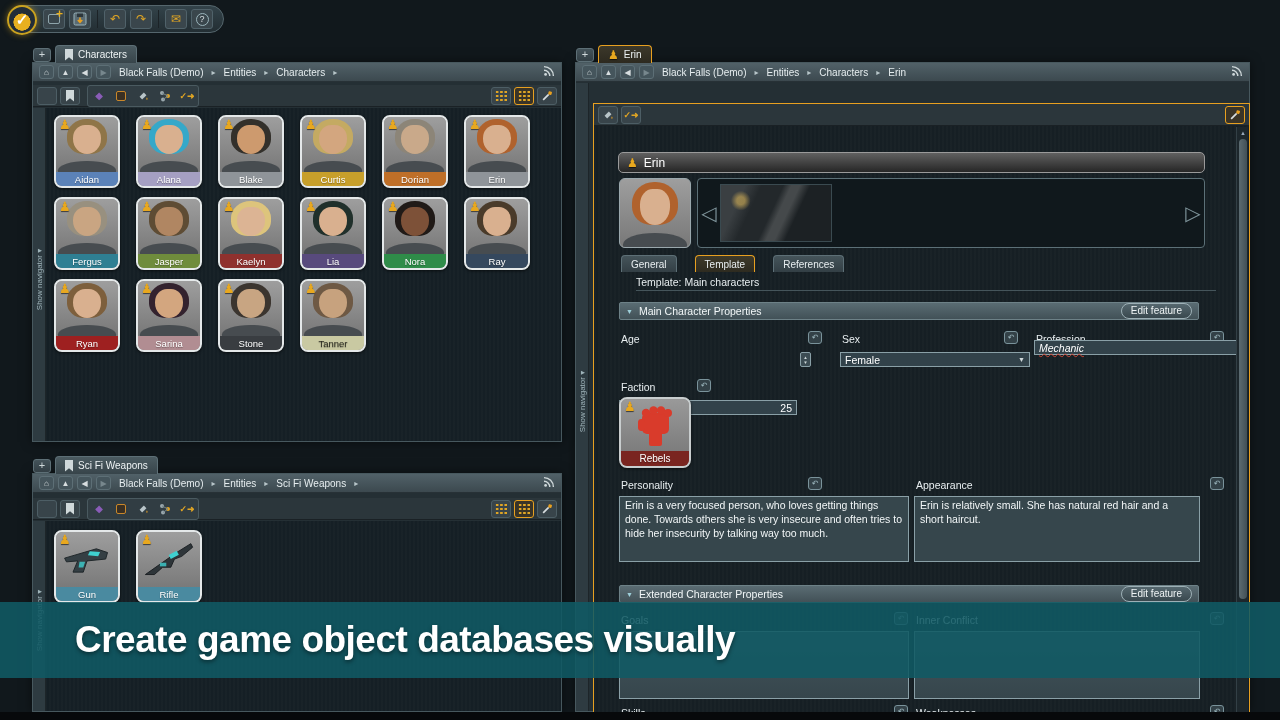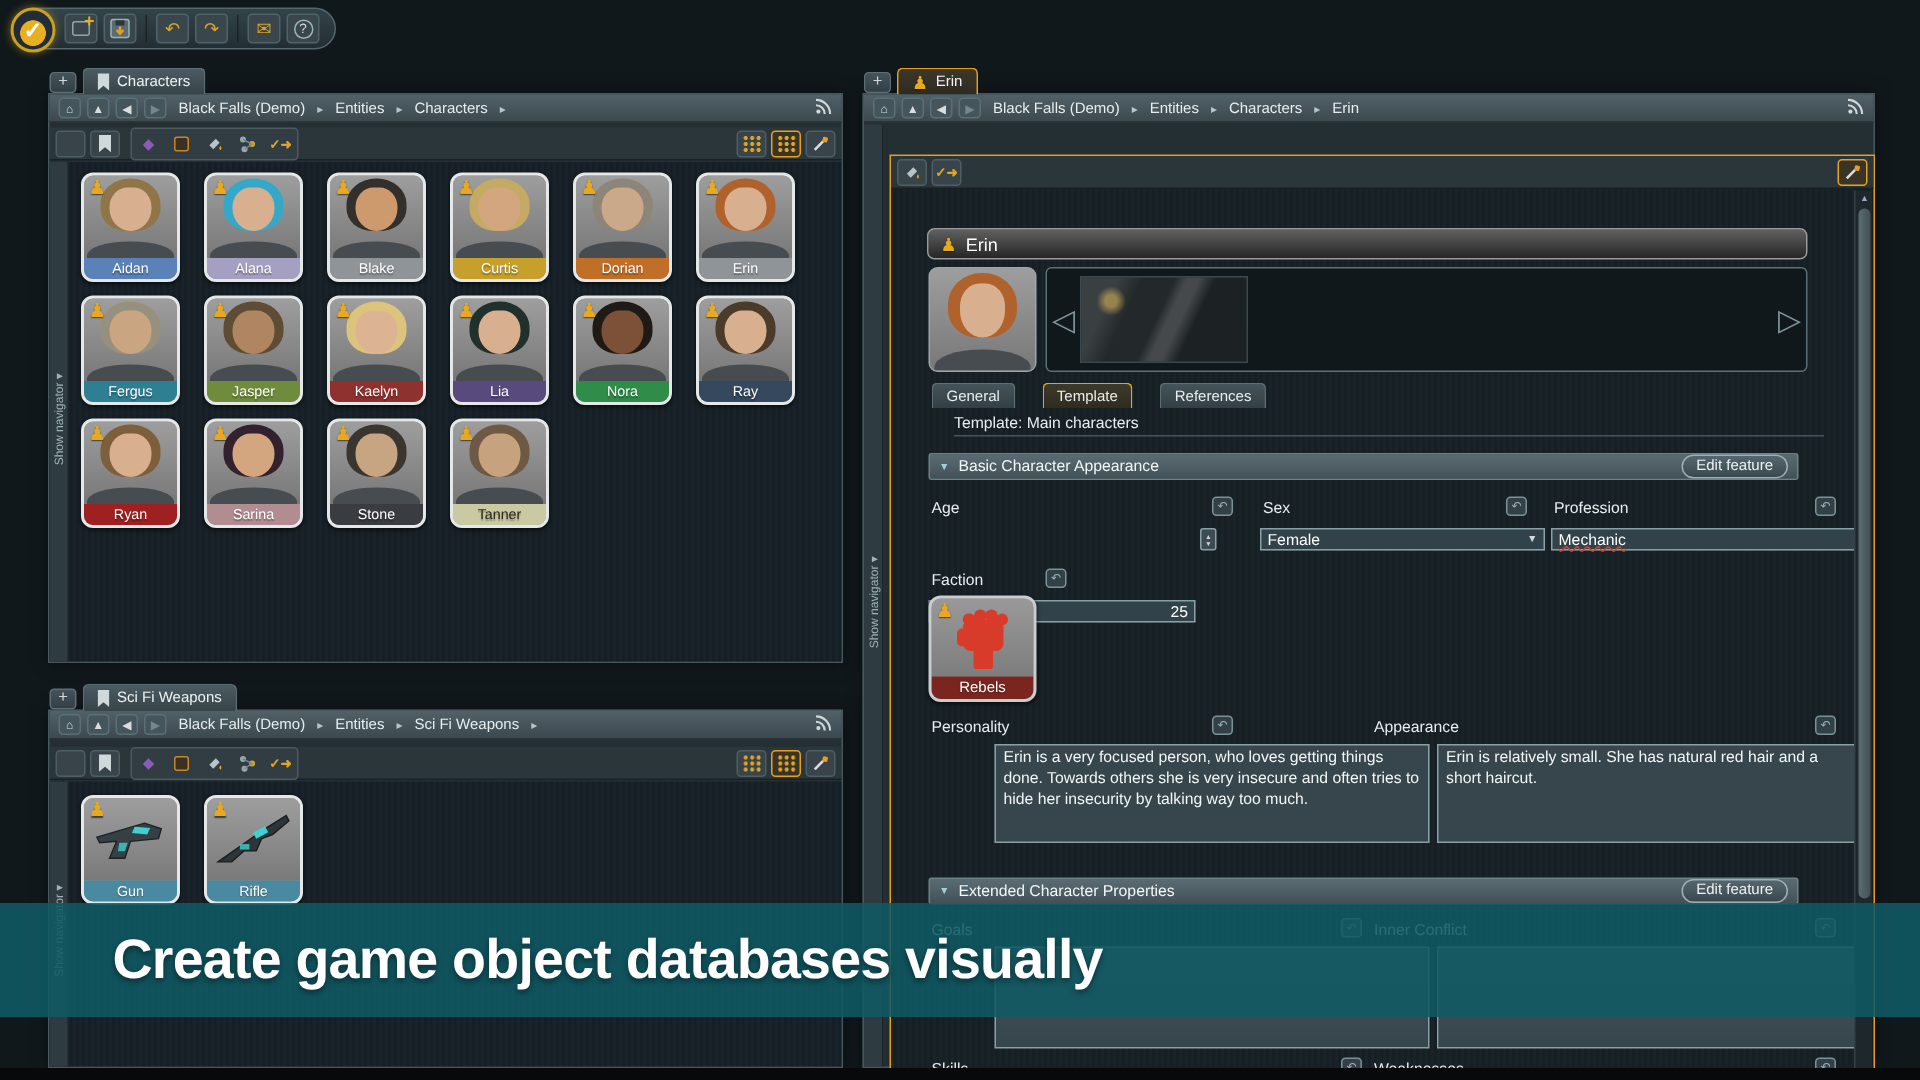--- a/index.html
+++ b/index.html
@@ -111,21 +111,21 @@
   .flabel{position:absolute;height:13px;display:flex;align-items:center;font-size:10.5px;color:#e8eef0;}
   .reset{position:absolute;width:14px;height:13px;border:1px solid #7a939b;border-radius:3px;background:#334147;
     color:#9ab4bb;font-size:8px;display:flex;align-items:center;justify-content:center;}
   .inp{position:absolute;height:15px;background:#32424a;border:1px solid #8aa0a7;font-size:10.5px;color:#fff;
     display:flex;align-items:center;padding:0 4px;}
   .spin{position:absolute;width:11px;height:15px;border:1px solid #8aa0a7;background:#3c4c53;border-radius:2px;
     display:flex;flex-direction:column;align-items:center;justify-content:center;color:#cfd8da;font-size:4.5px;line-height:5px;}
   .ddarrow{margin-left:auto;color:#cfd8da;font-size:7px;}
   .wavy{text-decoration:underline;text-decoration-style:wavy;text-decoration-color:#cc4433;text-decoration-thickness:1px;}
   .ta{position:absolute;background:#36464c;border:1px solid #8aa0a7;font-size:10.5px;color:#f2f6f7;
-    padding:2px 5px;line-height:1.33;margin-left:44px;}
+    padding:2px 5px;line-height:1.33;}
   .ta.empty{background:linear-gradient(#44555d,#36464c);}
   .fcard{position:absolute;width:72px;height:71px;border:2px solid #c8cdce;border-radius:8px;overflow:hidden;
     background:#8f8f8f;box-shadow:0 1px 3px rgba(0,0,0,.6);}
   .fcard .pawn{position:absolute;left:3px;top:1px;font-size:13px;z-index:2;}
   .fist-bg{position:absolute;inset:0;bottom:15px;background:linear-gradient(#999,#7d7d7d);
     display:flex;align-items:center;justify-content:center;}
   .scroll{position:absolute;right:1px;top:23px;bottom:1px;width:12px;background:#1d272c;border-left:1px solid #334046;}
   .scr-ar{position:absolute;left:1px;width:10px;height:10px;color:#9ab;font-size:6px;text-align:center;line-height:10px;}
   .thumb{position:absolute;left:2px;top:12px;width:8px;height:460px;border-radius:4px;
     background:linear-gradient(90deg,#5c6b71,#425056);}
@@ -548,21 +548,21 @@
           <div class="dtab active">Template</div>
           <div class="dtab">References</div>
         </div>
 
         <div class="trow">
           <span>Template: Main characters</span>
         </div>
 
         <div class="secbar" style="top:150px;">
           <span class="chev">▼</span>
-          <span>Basic Character Appearance</span>
+          <span>Main Character Properties</span>
           <button class="btn">Edit feature</button>
         </div>
 
         <div class="flabel" style="left:2px;top:180px;">Age</div>
         <div class="reset" style="left:189px;top:179px;">↶</div>
         <div class="flabel" style="left:223px;top:180px;">Sex</div>
         <div class="reset" style="left:385px;top:179px;">↶</div>
         <div class="flabel" style="left:417px;top:180px;">Profession</div>
         <div class="reset" style="left:591px;top:179px;">↶</div>
 
@@ -570,21 +570,21 @@
             <span>25</span>
           </div>
         <div class="spin" style="left:181px;top:200px;">
             <span>▲</span>
             <span>▼</span>
           </div>
         <div class="inp" style="left:221px;top:200px;width:190px;">
             <span>Female</span>
             <span class="ddarrow">▼</span>
           </div>
-        <div class="inp" style="left:415px;top:200px;width:208px;">
+        <div class="inp" style="left:415px;top:188px;width:208px;font-style:italic;">
             <span class="wavy">Mechanic</span>
           </div>
 
         <div class="flabel" style="left:2px;top:228px;">Faction</div>
         <div class="reset" style="left:78px;top:227px;">↶</div>
         <div class="fcard" style="left: 0px; top: 245px; --label: #7a2520; --fist: #d93b2b;">
           <span class="pawn">♟</span>
           <div class="fist-bg">
             <svg width="40" height="48" viewBox="0 0 40 48">
                 <g fill="var(--fist,#d93b2b)">

